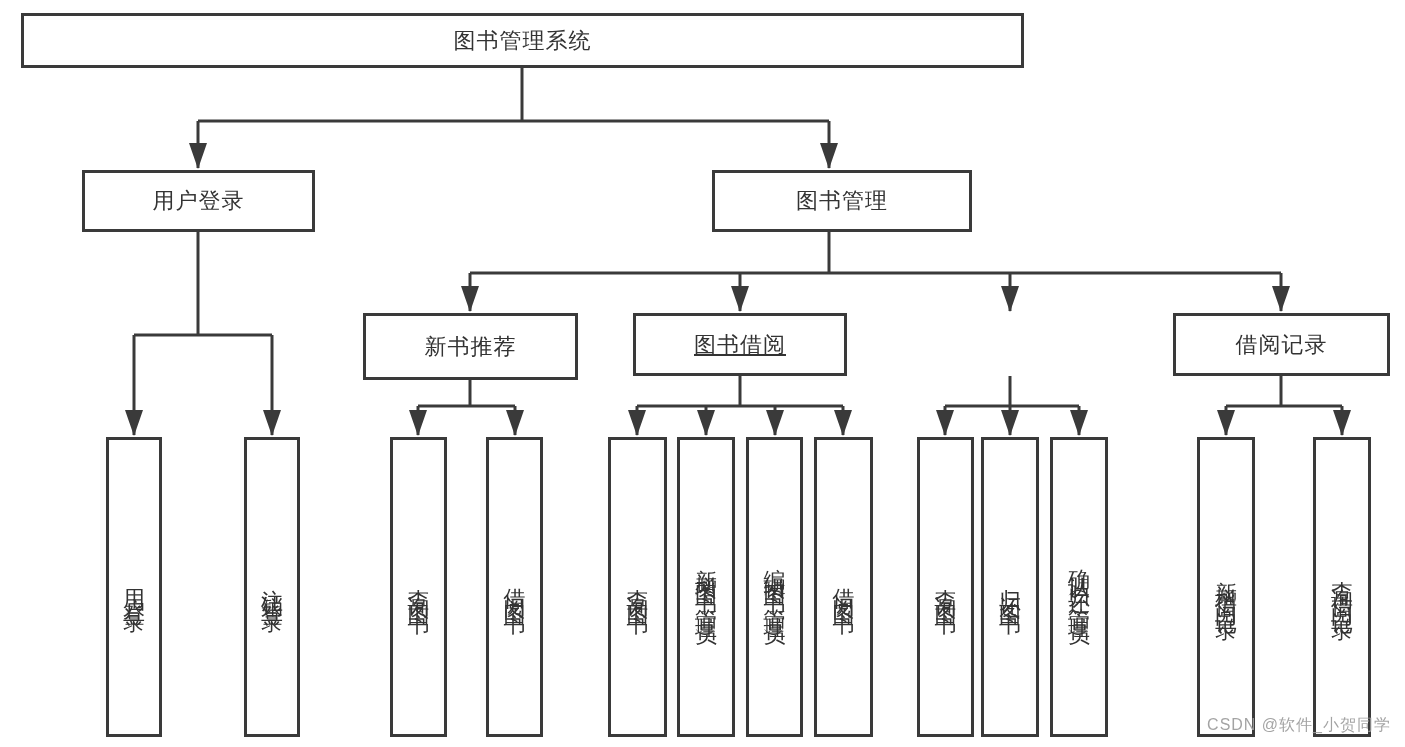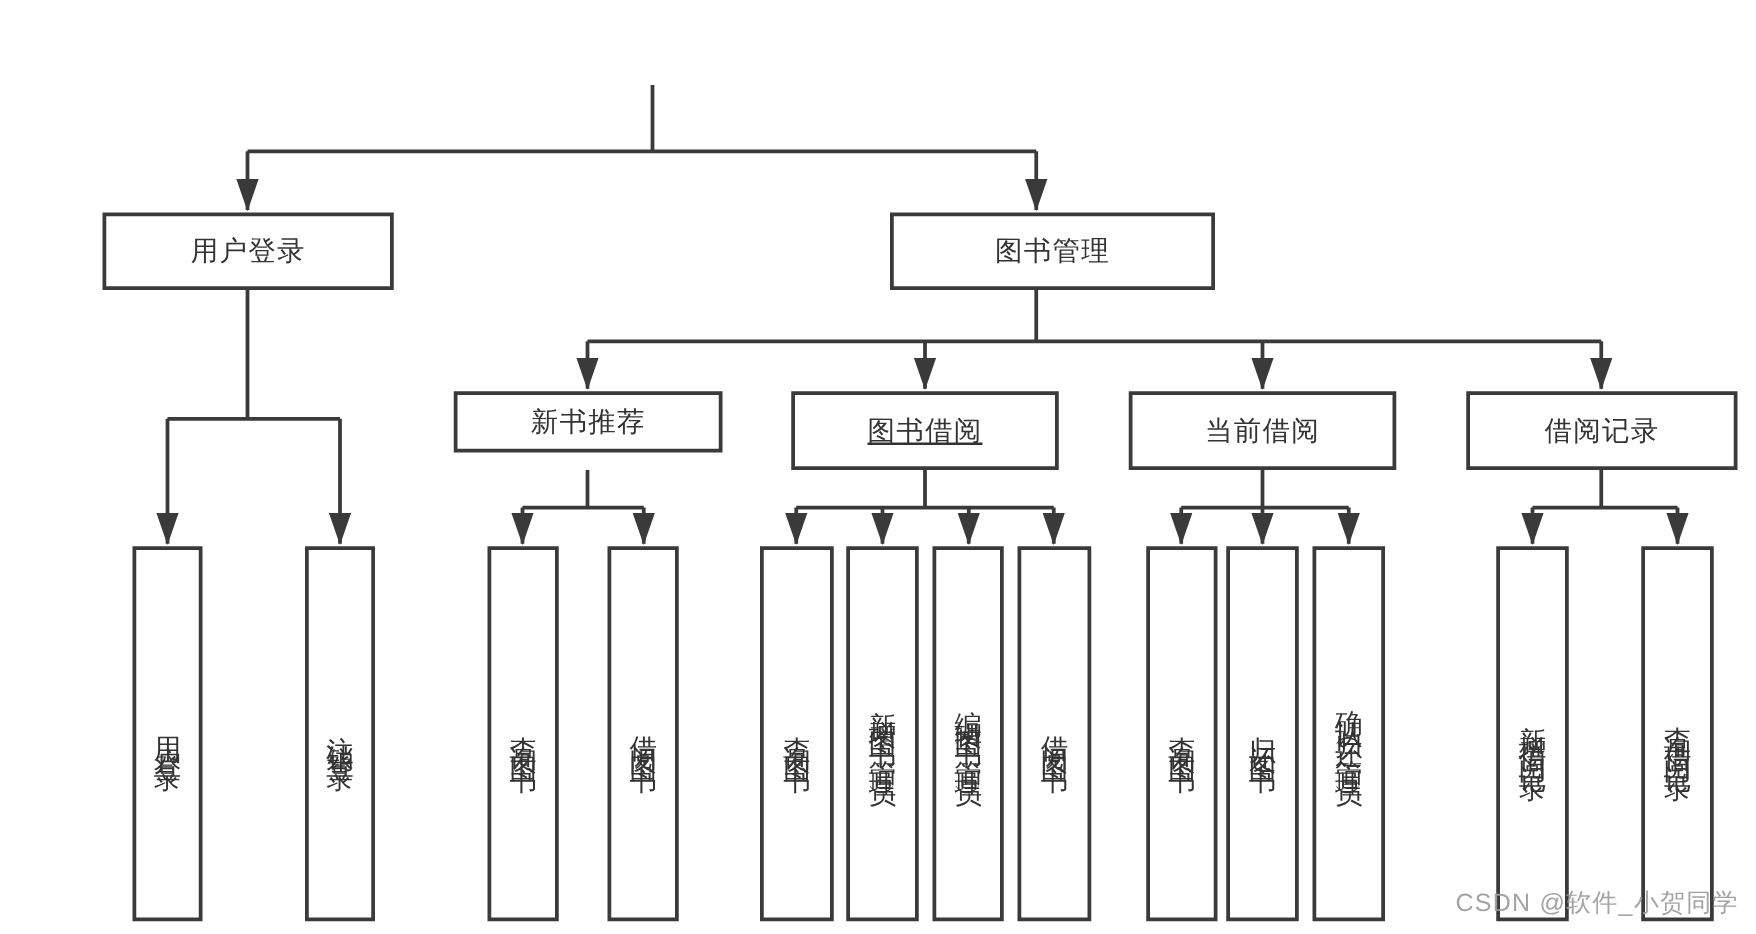--- a/index.html
+++ b/index.html
@@ -20,21 +20,21 @@
   }
   .hbox { font-size:22px; letter-spacing:1px; white-space:nowrap; }
   .vbox { top:437px; height:300px; }
   .vbox .vtext {
     writing-mode:vertical-rl; text-orientation:mixed;
     font-size:22px; letter-spacing:8px; line-height:1;
     max-height:292px;
   }
   .watermark {
     position:absolute; right:14px; bottom:11px; z-index:5;
-    font-size:20px; color:var(--wm); opacity:.92;
+    font-size:16px; color:var(--wm); opacity:.92;
     letter-spacing:1px; white-space:nowrap;
   }
 </style>
 </head>
 <body>
 
 <div id="stage">
 
   <svg id="wires" viewBox="0 0 1405 747" xmlns="http://www.w3.org/2000/svg" aria-hidden="true">
     <defs>
@@ -91,27 +91,27 @@
     </g>
 
     <g>
       <path class="connector" d="M1281,376 L1281,406"></path>
       <path class="connector" d="M1226,406 L1342,406"></path>
       <path class="connector" d="M1226,406 L1226,435" marker-end="url(#arrow)"></path>
       <path class="connector" d="M1342,406 L1342,435" marker-end="url(#arrow)"></path>
     </g>
   </svg>
 
+  <div class="hbox" style="left:21px; top:13px; width:1003px; height:55px;">图书管理系统</div>
 
   <div class="hbox" style="left:82px; top:170px; width:233px; height:62px;">用户登录</div>
   <div class="hbox" style="left:712px; top:170px; width:260px; height:62px;">图书管理</div>
 
-  <div class="hbox" style="left:363px; top:313px; width:215px; height:49px;">新书推荐</div>
+  <div class="hbox" style="left:363px; top:313px; width:215px; height:67px;">新书推荐</div>
   <div class="hbox" style="left:633px; top:313px; width:214px; height:63px;text-decoration:underline;">图书借阅</div>
-  <div class="hbox" style="left:903px; top:313px; width:214px; height:63px;">当前借阅</div>
   <div class="hbox" style="left:1173px; top:313px; width:217px; height:63px;">借阅记录</div>
 
   <div class="vbox" style="left:106px; width:56px;">
     <span class="vtext">用户登录</span>
   </div>
   <div class="vbox" style="left:244px; width:56px;">
     <span class="vtext">注销登录</span>
   </div>
 
   <div class="vbox" style="left:390px; width:57px;">

